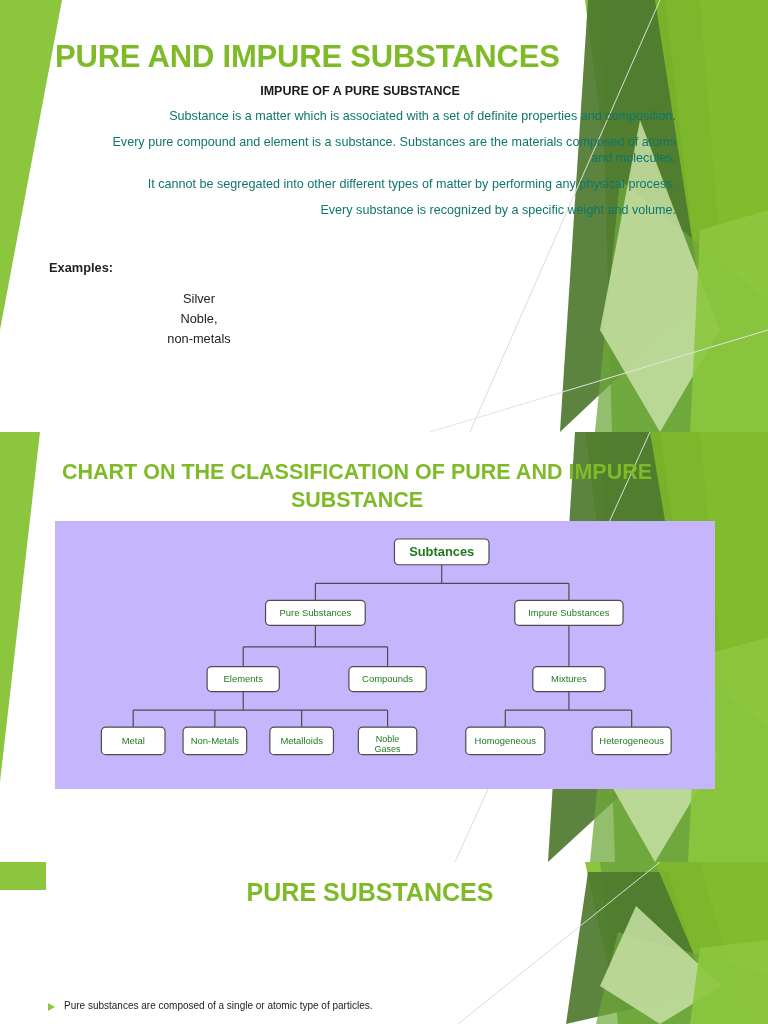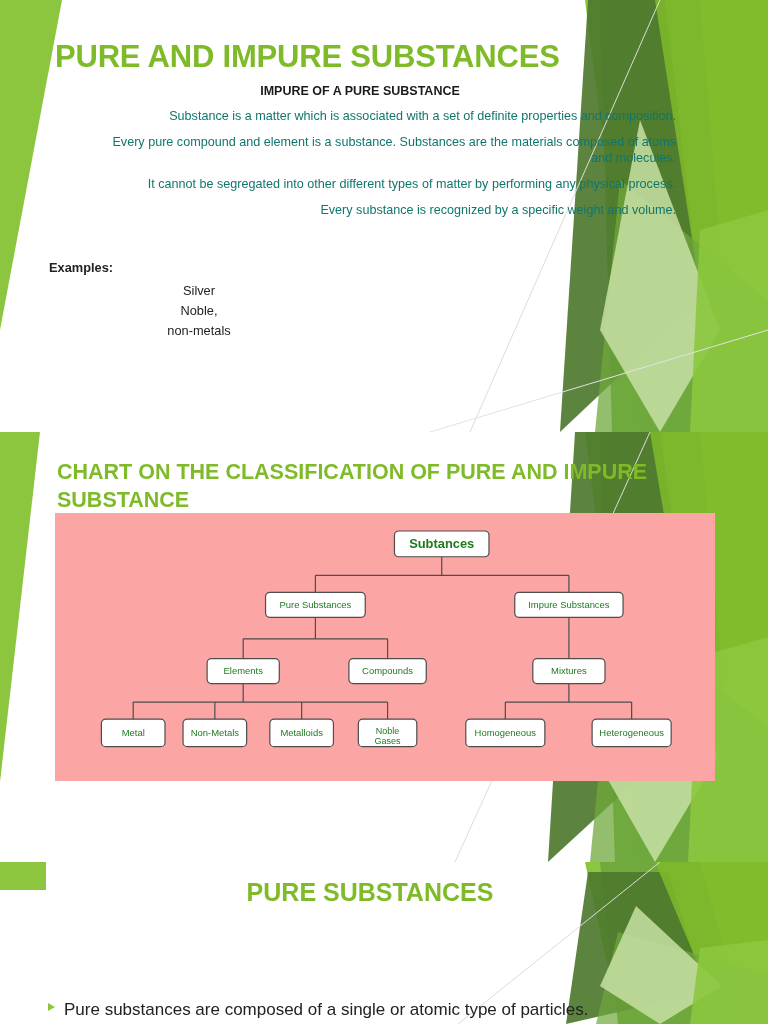--- a/index.html
+++ b/index.html
@@ -34,42 +34,42 @@
   }
   .s1-body{
     position:absolute;left:88px;top:108px;width:588px;
     text-align:right;font-size:12.6px;color:#0f766e;line-height:1.33;
   }
   .s1-body p{margin:0 0 9px 0;}
   .s1-ex{
     position:absolute;left:49px;top:262px;width:300px;
     font-size:12.8px;color:#222;line-height:1.0;
   }
-  .s1-ex .hd{font-weight:bold;margin-bottom:10px;}
+  .s1-ex .hd{font-weight:bold;margin-bottom:18px;}
   .s1-ex .li{margin-bottom:7.5px;text-align:center;}
 
   
   .s2-title{
     position:absolute;left:57px;top:26px;width:600px;
-    font-size:21.5px;font-weight:bold;color:#7FBA29;line-height:1.32;
+    font-size:21.5px;font-weight:bold;color:#7FBA29;line-height:1.32;text-align:center;
   }
   .diagram-panel{
-    position:absolute;left:55px;top:81px;width:660px;height:268px;
-    background:#fca5a5;
+    position:absolute;left:55px;top:89px;width:660px;height:268px;
+    background:#c4b5fd;
   }
   .diagram-panel svg{display:block;}
 
   
   .s3-title{
     position:absolute;left:60px;top:16px;width:620px;
     text-align:center;font-size:25px;font-weight:bold;color:#7FBA29;
   }
   .s3-bullet{
     position:absolute;left:48px;top:138px;width:640px;
-    font-size:17px;color:#222;display:flex;align-items:flex-start;gap:9px;
+    font-size:10px;color:#222;display:flex;align-items:flex-start;gap:9px;
   }
   .tri{
     width:0;height:0;margin-top:3px;flex:none;
     border-left:7px solid #8CC63E;
     border-top:4.5px solid transparent;
     border-bottom:4.5px solid transparent;
   }
 </style>
 </head>
 <body>

